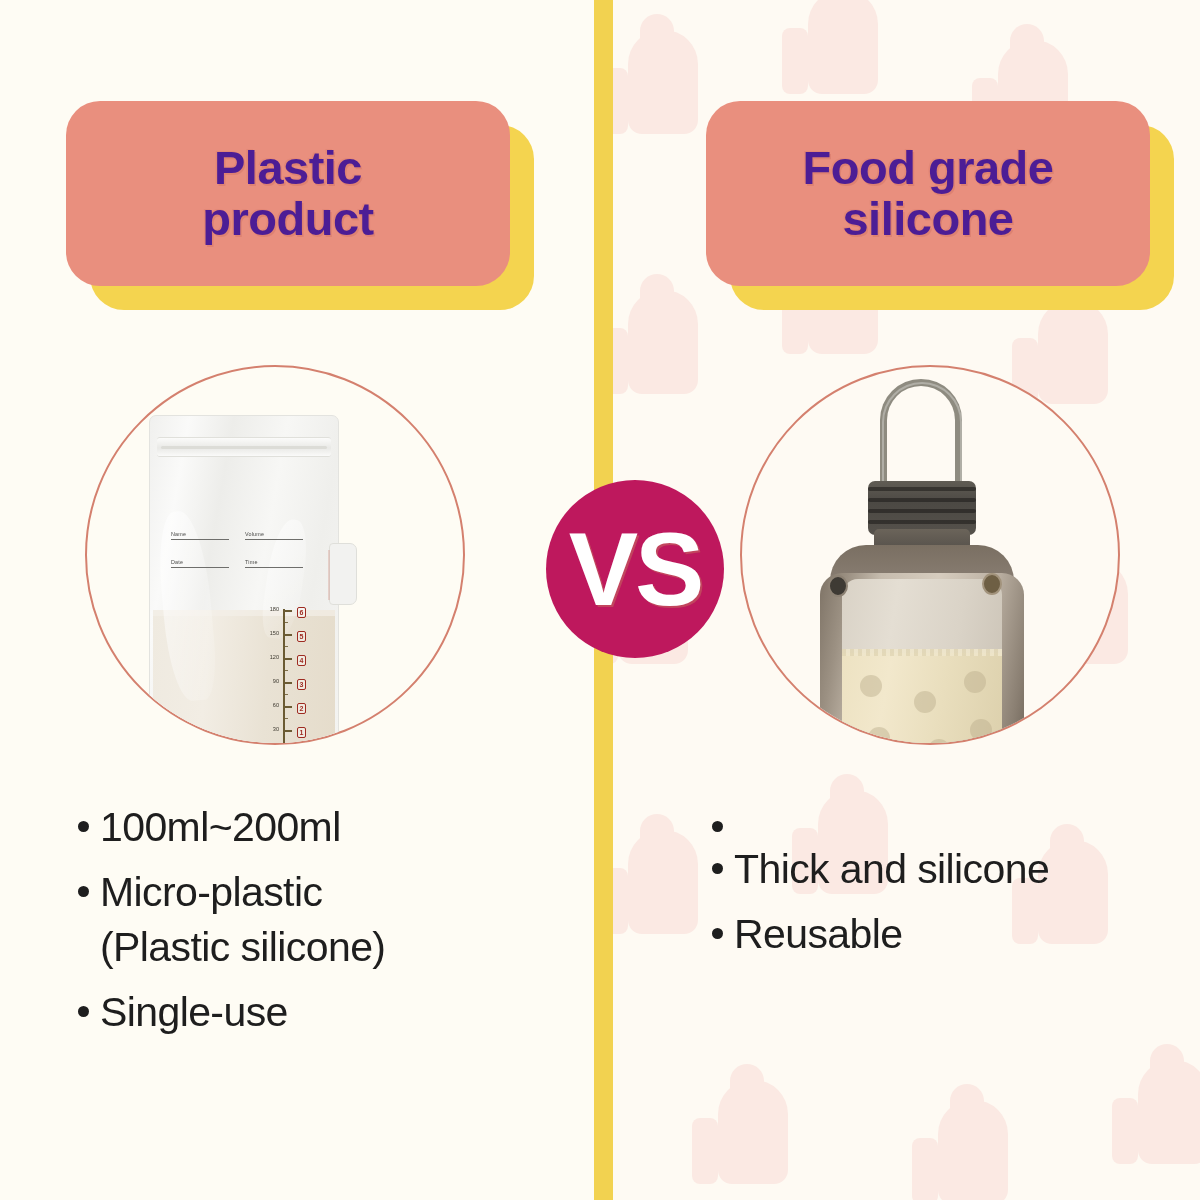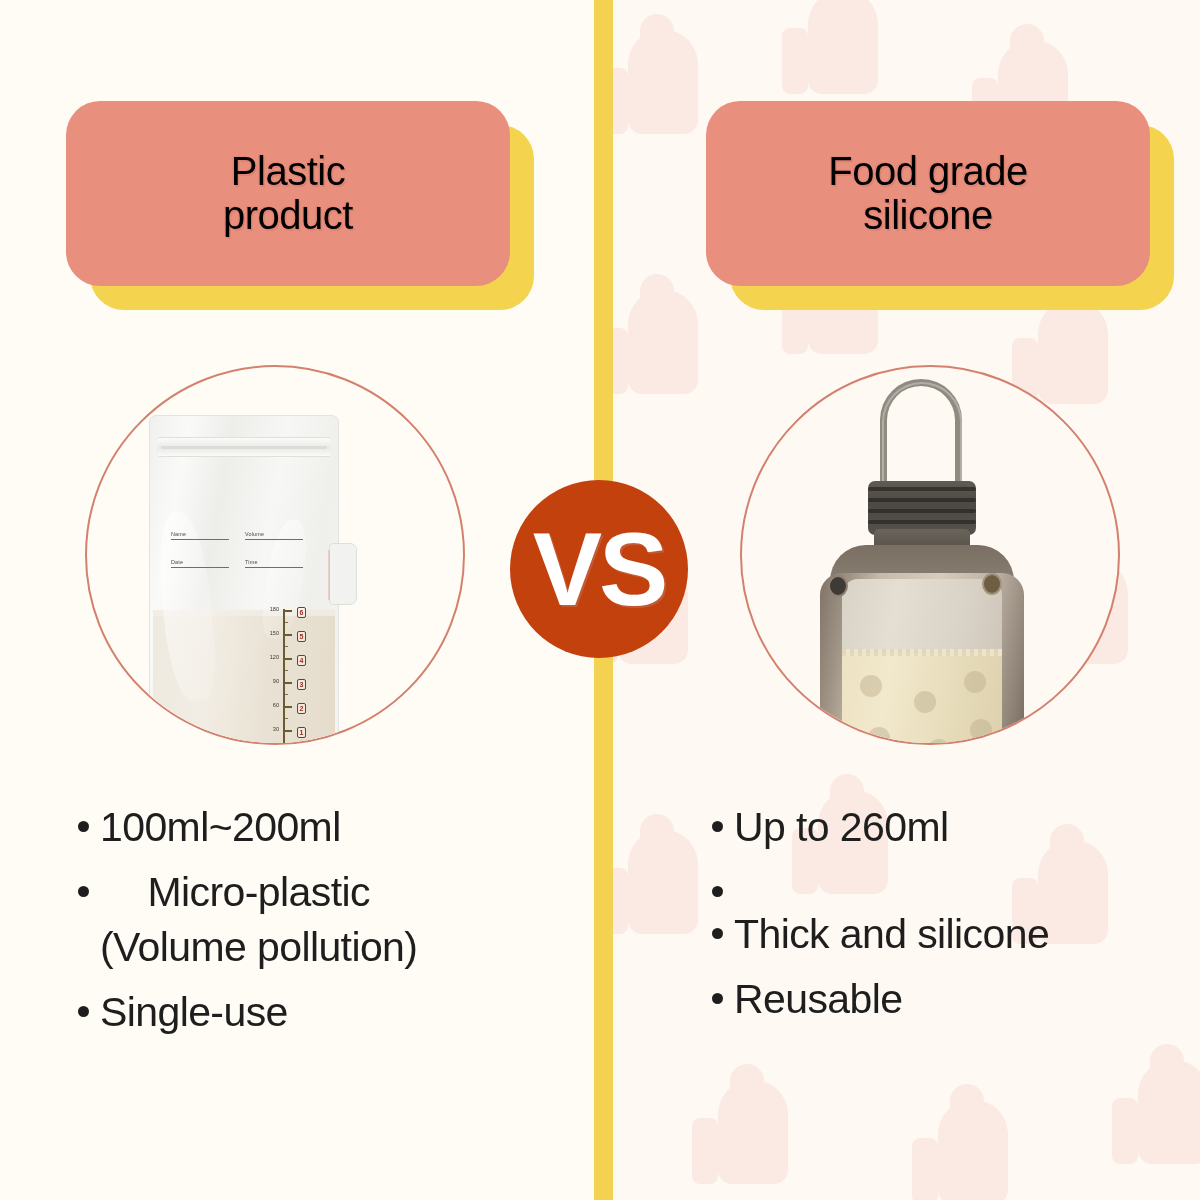--- a/index.html
+++ b/index.html
@@ -97,23 +97,23 @@
     left: 0; top: 0;
     width: 444px; height: 185px;
     background: #E98F7E;
     border-radius: 34px;
     display: flex;
     align-items: center;
     justify-content: center;
     text-align: center;
   }
   .banner-text {
-    color: #000000;
-    font-size: 40px;
-    font-weight: normal;
+    color: #4c1d95;
+    font-size: 47px;
+    font-weight: bold;
     line-height: 1.08;
     letter-spacing: -0.5px;
     white-space: pre-line;
     text-shadow:
        1.5px  1.5px 0 rgba(214,120,103,.55),
       -1.5px -1.5px 0 rgba(214,120,103,.35);
   }
 
   
   .circle {
@@ -374,45 +374,45 @@
     background: #3E3A34;
     border: 2px solid #8D8274;
   }
   .grommet.l { left: 26px; top: 198px; }
   .grommet.r { left: 180px; top: 196px; }
   .grommet.r { background: #6E5F44; border-color: #A2937C; }
 
   
   .vs {
     position: absolute;
-    left: 510px; top: 480px;
+    left: 546px; top: 480px;
     width: 178px; height: 178px;
     border-radius: 50%;
-    background: #c2410c;
+    background: #be185d;
     display: flex;
     align-items: center;
     justify-content: center;
   }
   .vs-text {
     color: #FFFFFF;
     font-size: 104px;
     font-weight: bold;
     letter-spacing: -3px;
     line-height: 1;
     text-shadow: 2px 2px 0 rgba(198,113,96,.5);
   }
 
   
   .bullets {
     position: absolute;
     font-size: 41px;
     color: #1E1E1E;
     line-height: 1.34;
   }
-  .bullets.left  { left: 78px;  top: 800px; width: 520px; text-align: center; }
+  .bullets.left  { left: 78px;  top: 800px; width: 520px; }
   .bullets.right { left: 712px; top: 800px; width: 486px; }
 
   .bullet-item {
     display: flex;
     align-items: flex-start;
     margin-bottom: 10px;
   }
   .dot {
     flex: 0 0 auto;
     width: 11px; height: 11px;
@@ -629,35 +629,31 @@
   </div>
 
   <div class="bullets left">
     <div class="bullet-item">
       <span class="dot"></span>
       <span class="bullet-text">100ml~200ml</span>
     </div>
     <div class="bullet-item">
       <span class="dot"></span>
       <span class="bullet-text">Micro-plastic
-(Volume pollution)</span>
+(Plastic silicone)</span>
     </div>
     <div class="bullet-item">
       <span class="dot"></span>
       <span class="bullet-text">Single-use</span>
     </div>
   </div>
 
   <div class="bullets right">
     <div class="bullet-item">
       <span class="dot"></span>
-      <span class="bullet-text">Up to 260ml</span>
-    </div>
-    <div class="bullet-item">
-      <span class="dot"></span>
     </div>
     <div class="bullet-item">
       <span class="dot"></span>
       <span class="bullet-text">Thick and silicone</span>
     </div>
     <div class="bullet-item">
       <span class="dot"></span>
       <span class="bullet-text">Reusable</span>
     </div>
   </div>

